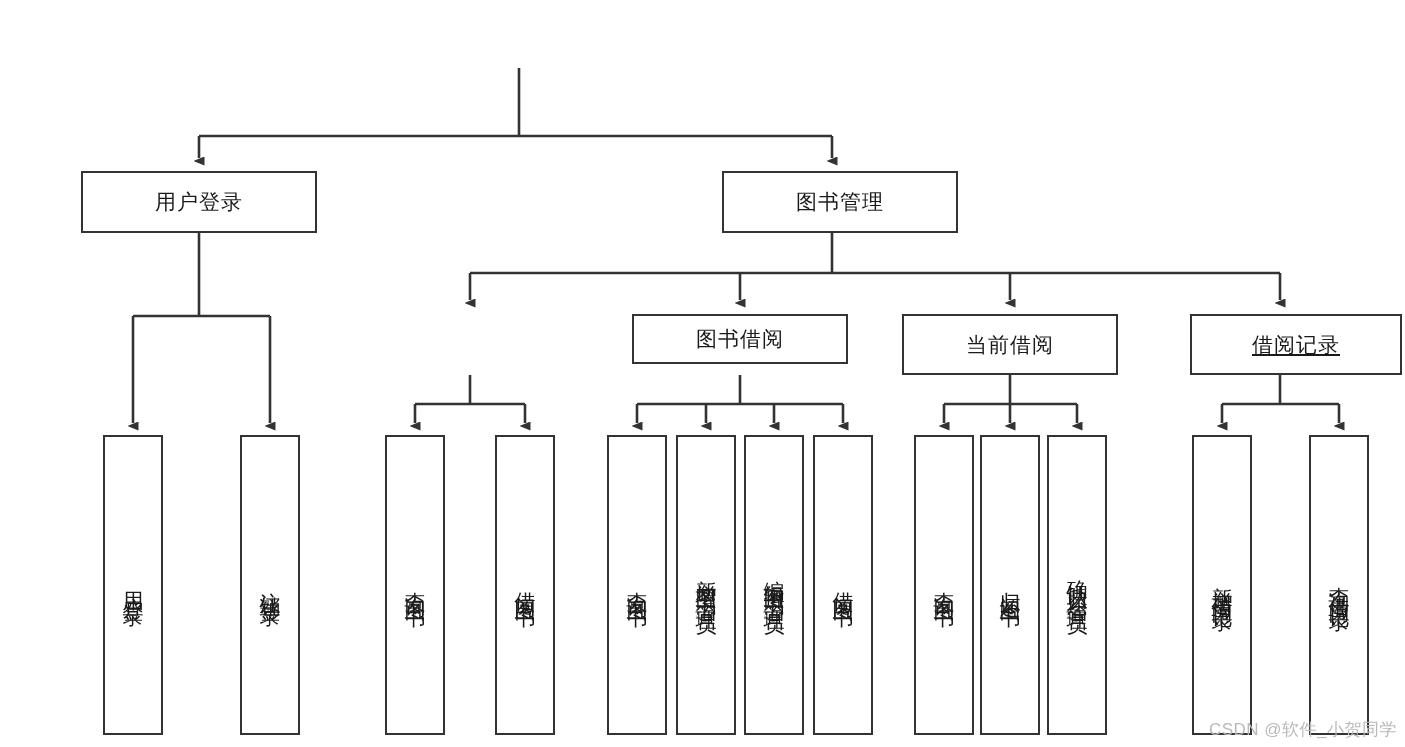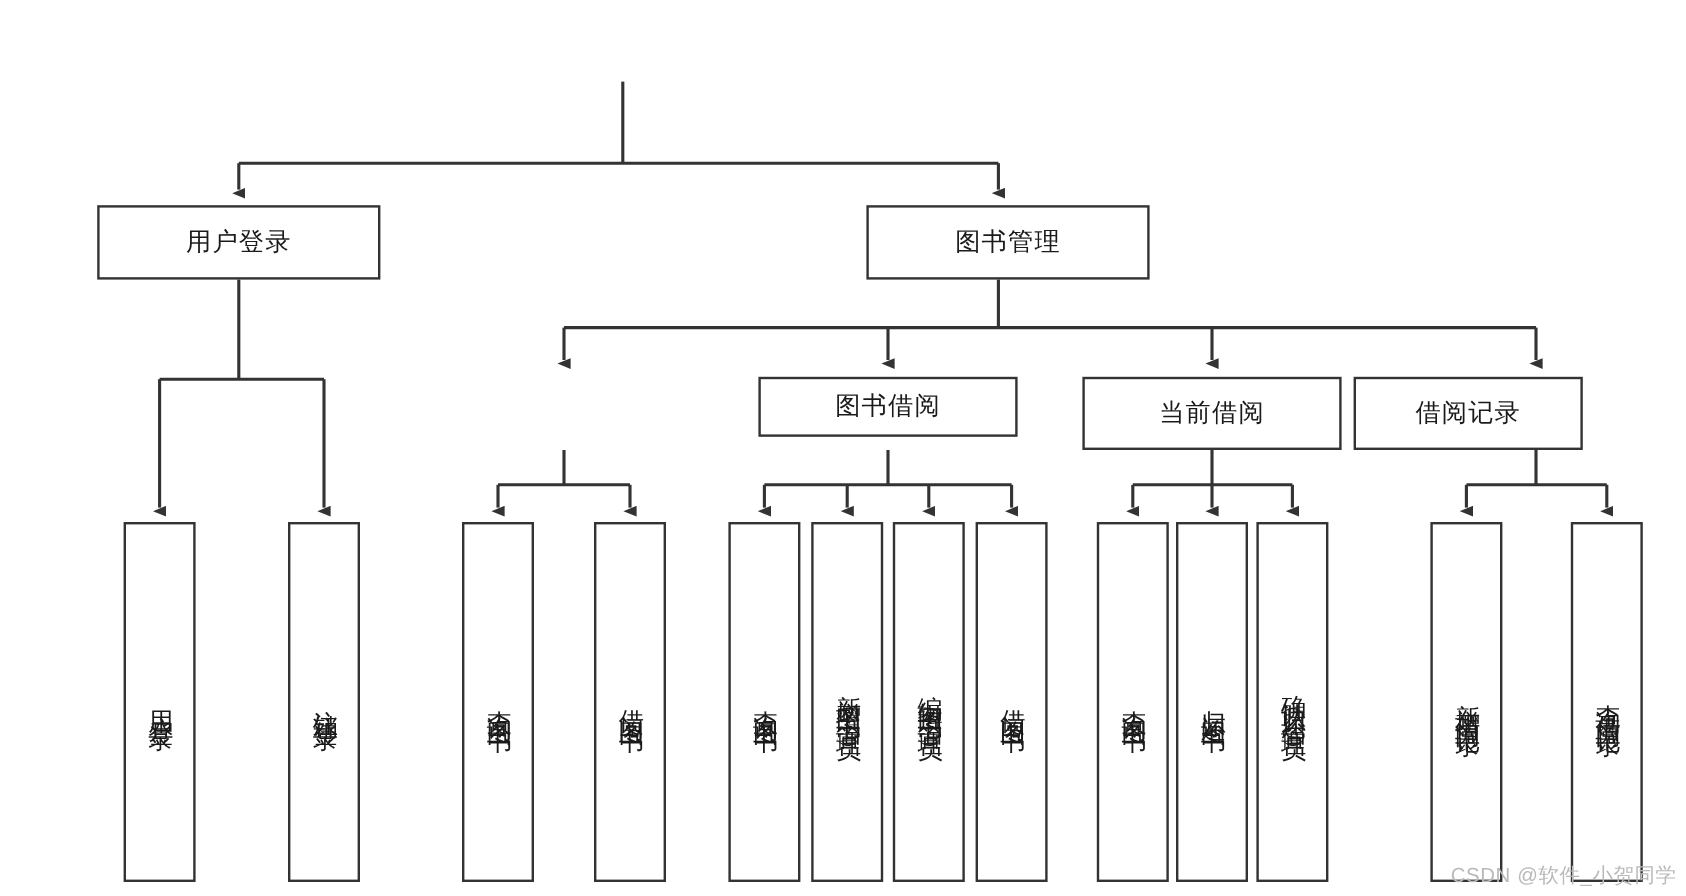--- a/index.html
+++ b/index.html
@@ -137,21 +137,21 @@
 
 
   <div class="node horiz" style="left:632px; top:314px; width:216px; height:50px;">
     <span class="label">图书借阅</span>
   </div>
 
   <div class="node horiz" style="left:902px; top:314px; width:216px; height:61px;">
     <span class="label">当前借阅</span>
   </div>
 
-  <div class="node horiz" style="left:1128px; top:314px; width:191px; height:61px;">
+  <div class="node horiz" style="left:1190px; top:314px; width:212px; height:61px;text-decoration:underline;">
     <span class="label">借阅记录</span>
   </div>
 
   <div class="node vert" style="left:103px; top:435px; width:60px; height:300px;">
     <span class="label">用户登录</span>
   </div>
   <div class="node vert" style="left:240px; top:435px; width:60px; height:300px;">
     <span class="label">注销登录</span>
   </div>
 

